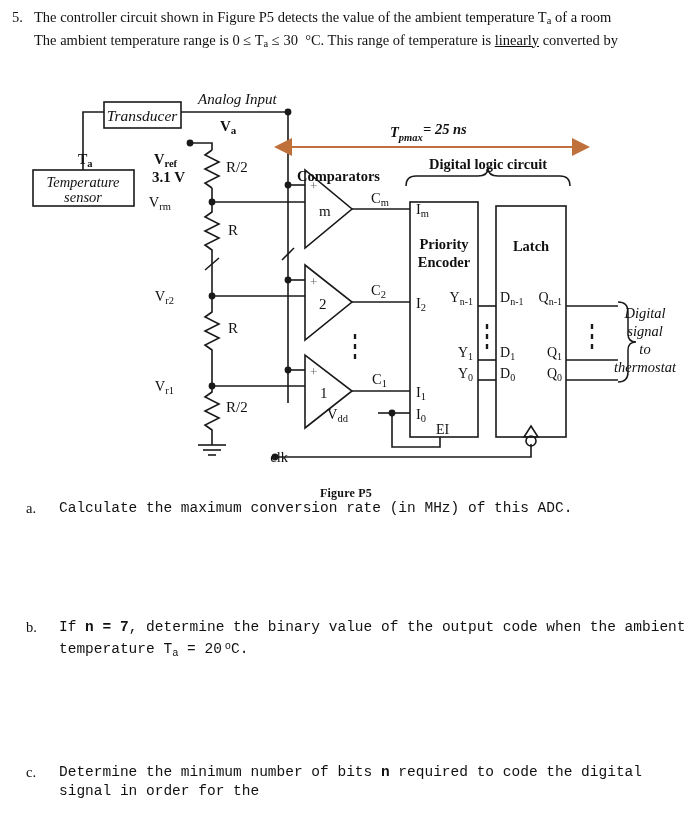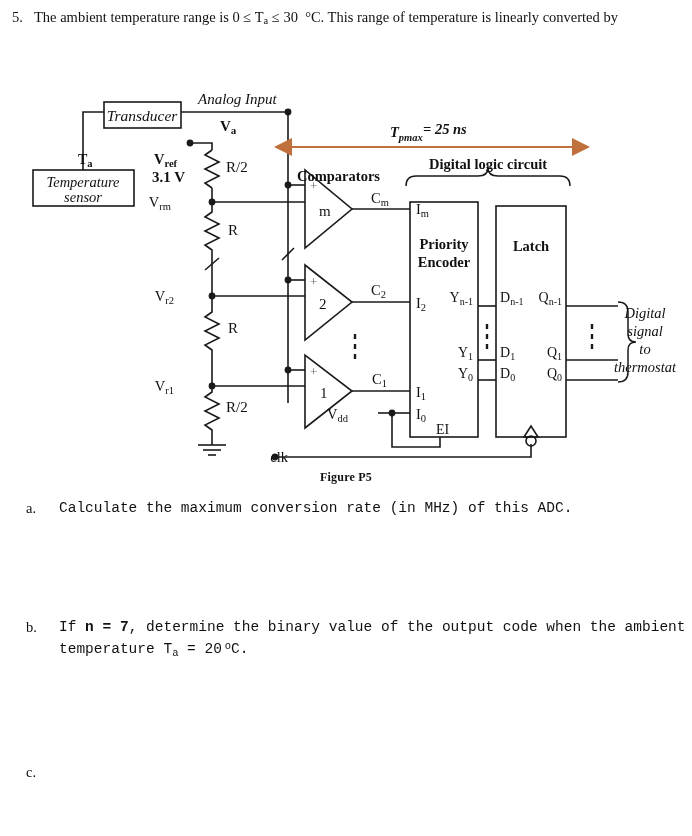--- a/index.html
+++ b/index.html
@@ -37,21 +37,21 @@
     box-sizing: border-box;
   }
   .prob-body {
     flex: 1 1 auto;
     font-size: 14.5px;
     line-height: 19.3px;
     text-align: left;
   }
   .prob-body .ln { display: block; white-space: nowrap; }
   b.bold { font-weight: bold; }
-  .u { }
+  .u { text-decoration: underline; }
   sub { font-size: 0.72em; vertical-align: -0.22em; }
   sup { font-size: 0.72em; vertical-align: 0.42em; }
 
   
   .subq {
     position: absolute;
     display: flex;
     align-items: flex-start;
     font-size: 14.5px;
     line-height: 19.3px;
@@ -69,37 +69,38 @@
     left: 0;
     top: 90px;
     width: 692px;
     height: 410px;
   }
   #figure svg { display: block; }
 
   .figcap {
     position: absolute;
     left: 0;
-    top: 470px;
+    top: 486px;
     width: 692px;
     text-align: center;
     font-size: 12px;
     font-weight: bold;
     letter-spacing: 0.2px;
   }
 
   
 </style>
 </head>
 <body>
 
 <div class="problem">
   <div class="prob-row">
     <div class="prob-num">5.</div>
     <div class="prob-body">
+      <span class="ln">The controller circuit shown in Figure P5 detects the value of the ambient temperature T<sub>a</sub> of a room</span>
       <span class="ln">The ambient temperature range is 0 ≤ T<sub>a</sub> ≤ 30&nbsp; °C. This range of temperature is <span class="u">linearly</span> converted by</span>
     </div>
   </div>
 </div>
 
 <div id="figure">
 <svg width="692" height="410" viewBox="0 0 692 410" xmlns="http://www.w3.org/2000/svg">
   <defs>
     <marker id="arrL" markerWidth="9" markerHeight="9" refX="8" refY="4.5" orient="auto">
       <path d="M9,0 L9,9 L0,4.5 z" fill="#c0703a"></path>
@@ -301,14 +302,15 @@
 <div class="subq" style="left:26px; top:618px; width:660px;">
   <div class="lab">b.</div>
   <div class="txt">
     <span class="ln">If <b class="bold">n = 7</b>, determine the binary value of the output code when the ambient temperature T<sub>a</sub> = 20 <sup>o</sup>C.</span>
   </div>
 </div>
 
 <div class="subq" style="left:26px; top:763px; width:660px;">
   <div class="lab">c.</div>
   <div class="txt">
+    <span class="ln">Determine the minimum number of bits <b class="bold">n</b> required to code the digital signal in order for the</span>
   </div>
 </div>
 
 </body></html>

